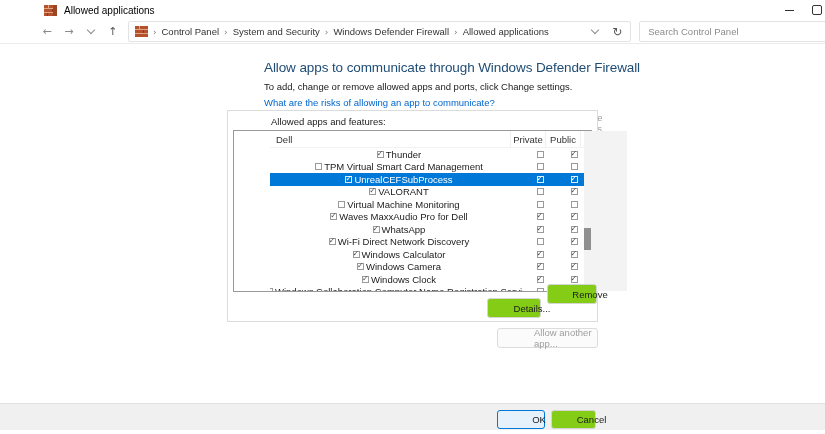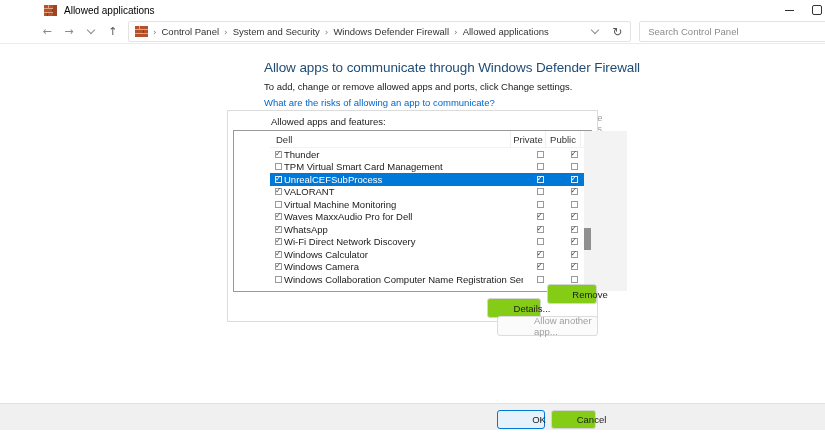--- a/index.html
+++ b/index.html
@@ -44,33 +44,33 @@
 
   
   .groupbox{left:227px;top:110px;width:371px;height:212px;border:1px solid #dcdcdc;background:#fff;box-sizing:border-box;}
   .group-label{left:235px;top:116px;font-size:9.5px;color:#1a1a1a;}
   .listbox{left:233px;top:130px;width:359px;height:162px;border:1px solid #999;background:#fff;box-sizing:border-box;overflow:hidden;}
   .list-header{display:flex;height:16px;align-items:center;font-size:9.5px;color:#333;border-bottom:1px solid #f2f2f2;}
   .list-header .hc-name{flex:1;padding-left:6px;border-right:1px solid #f0f0f0;height:100%;display:flex;align-items:center;}
   .hc-col{width:34px;text-align:center;border-right:1px solid #f0f0f0;height:100%;display:flex;align-items:center;justify-content:center;}
   .hc-spacer{width:10px;}
   .row{display:flex;height:12.5px;align-items:center;font-size:9.5px;color:#1a1a1a;}
-  .row .cell.name{flex:1;display:flex;align-items:center;padding-left:5px;overflow:hidden;white-space:nowrap;}
+  .row .cell.name{flex:1;display:flex;align-items:center;padding-left:5px;overflow:hidden;white-space:nowrap;justify-content:center;}
   .row .cell.col{width:34px;display:flex;justify-content:center;}
   .cb{position:relative;display:inline-block;width:7px;height:7px;box-sizing:border-box;border:1px solid #9a9a9a;background:#fff;flex:0 0 auto;}
   .name-cb{margin-right:2px;}
   .cb[data-checked="true"]::before{content:"\2713";font-family:"DejaVu Sans",sans-serif;position:absolute;left:-1px;top:-3px;font-size:8px;color:#4d4d4d;}
   .row.selected{background:#0078d7;color:#fff;}
   .row.selected .cb{border-color:#dcecfa;background:#0078d7;}
   .row.selected .cb[data-checked="true"]::before{color:#fff;}
   .scrolltrack{left:584px;top:131px;width:7px;height:160px;background:#f3f3f3;}
   .scrollthumb{position:absolute;left:0;top:97px;width:7px;height:22px;background:#909090;}
   .details-btn{left:487px;top:298px;width:54px;height:20px;}
   .remove-btn{left:547px;top:284px;width:50px;height:20px;}
-  .allow-another-btn{left:497px;top:316px;width:101px;height:20px;}
+  .allow-another-btn{left:497px;top:328px;width:101px;height:20px;}
 
   
   .footer{left:0;top:403px;width:825px;height:26px;background:#f0f0f0;border-top:1px solid #dfdfdf;}
   .ok-btn{left:497px;top:410px;width:48px;height:19px;background:#e5f1fb;border:1px solid #0078d7;}
   .cancel-btn{left:551px;top:410px;width:45px;height:19px;}
 </style>
 </head>
 <body>
 
 <div class="abs titlebar">
@@ -292,20 +292,33 @@
     </div>
     <div class="cell col">
           <span class="cb cb-private" data-checked="true"></span>
         </div>
     <div class="cell col">
           <span class="cb cb-public" data-checked="true"></span>
         </div>
     <div class="spacer"></div>
   </div>
 
+  <div class="row">
+    <div class="cell name">
+      <span class="cb name-cb" data-checked="true"></span>
+      <span class="row-name">Windows Clock</span>
+    </div>
+    <div class="cell col">
+          <span class="cb cb-private" data-checked="true"></span>
+        </div>
+    <div class="cell col">
+          <span class="cb cb-public" data-checked="true"></span>
+        </div>
+    <div class="spacer"></div>
+  </div>
 
   <div class="row">
     <div class="cell name">
       <span class="cb name-cb" data-checked="false"></span>
       <span class="row-name">Windows Collaboration Computer Name Registration Service</span>
     </div>
     <div class="cell col">
           <span class="cb cb-private" data-checked="false"></span>
         </div>
     <div class="cell col">

